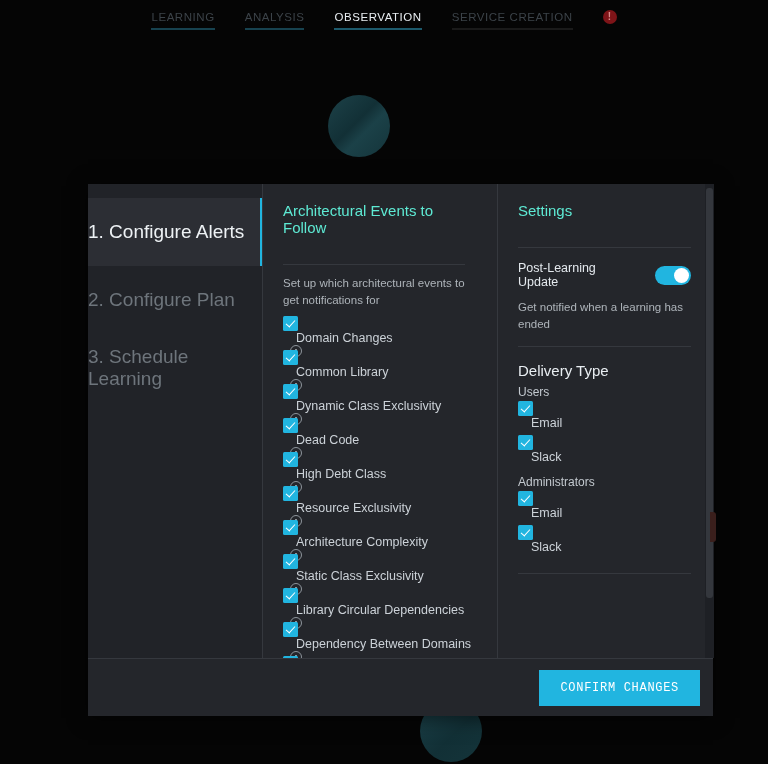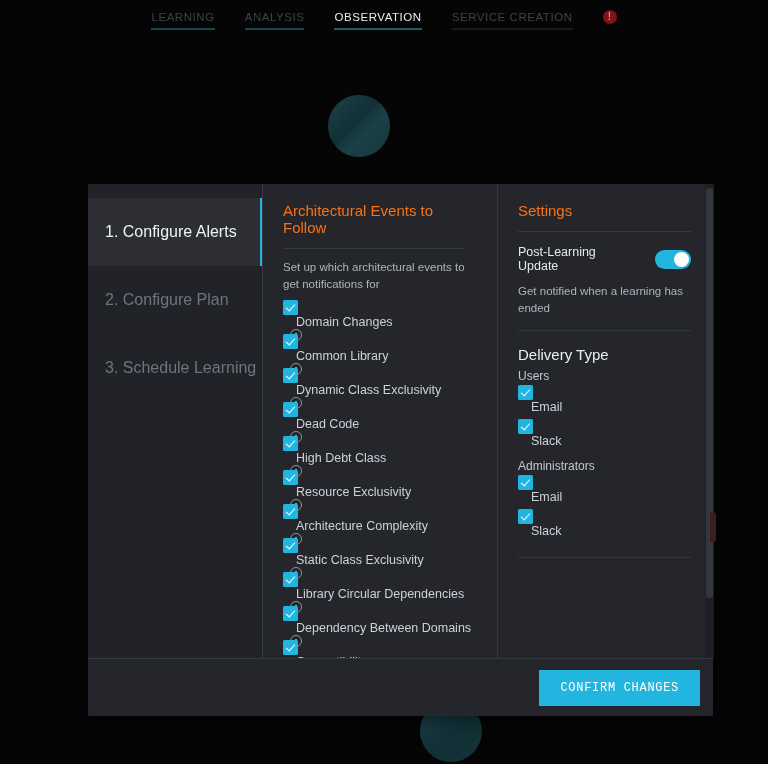--- a/index.html
+++ b/index.html
@@ -114,22 +114,21 @@
     width: 174px;
     flex: 0 0 174px;
     background: #212328;
     padding-top: 14px;
   }
   .step-item {
     position: relative;
     height: 68px;
     display: flex;
     align-items: center;
-    padding-left: 17px;
-    font-size: 16px;
+    font-size: 19px;
     color: #6e757c;
     cursor: pointer;
   }
   .step-item.active {
     background: #2c2e34;
     color: #eef2f5;
   }
   .step-item.active::after {
     content: "";
     position: absolute;
@@ -142,22 +141,22 @@
 
   
   #events {
     flex: 1 1 auto;
     border-left: 1px solid #35383e;
     padding: 18px 20px 0 20px;
     overflow: hidden;
   }
   .col-title {
     font-size: 15px;
-    color: #f97316;
-    padding-bottom: 12px;
+    color: #5eead4;
+    padding-bottom: 28px;
     border-bottom: 1px solid #35383e;
   }
   #events-desc {
     font-size: 11.5px;
     color: #aeb4ba;
     line-height: 1.45;
     margin-top: 10px;
     margin-bottom: 8px;
     max-width: 195px;
   }

